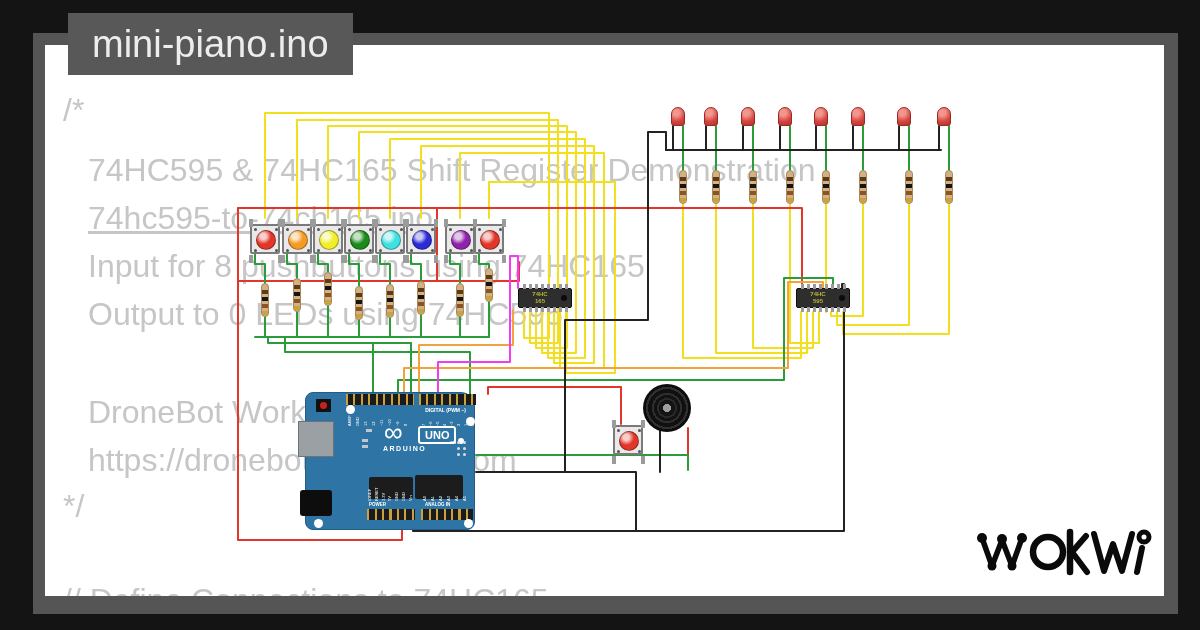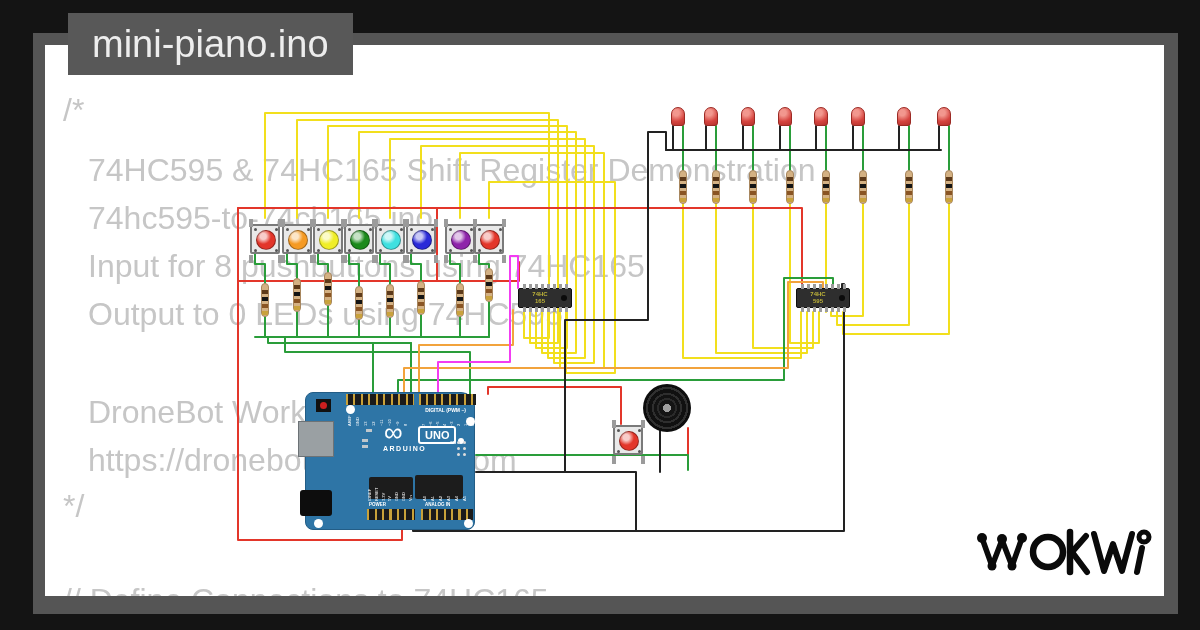--- a/index.html
+++ b/index.html
@@ -36,21 +36,21 @@
 </style>
 </head>
 <body>
 
 <div class="clip">
   <div class="paper"></div>
 
   <div id="codelayer">
       <div class="codeline abs" style="left: 63px; top: 92px;">/*</div>
       <div class="codeline abs" style="left: 88px; top: 152px;">74HC595 &amp; 74HC165 Shift Register Demonstration</div>
-      <div class="codeline abs" style="left: 88px; top: 200px;">74hc595-to-74ch165.ino</div>
+      <div class="codeline abs" style="left: 88px; top: 200px; text-decoration: underline;">74hc595-to-74ch165.ino</div>
       <div class="codeline abs" style="left: 88px; top: 248px;">Input for 8 pushbuttons using 74HC165</div>
       <div class="codeline abs" style="left: 88px; top: 296px;">Output to 0 LEDs using 74HC595</div>
       <div class="codeline abs" style="left: 88px; top: 394px;">DroneBot Workshop</div>
       <div class="codeline abs" style="left: 88px; top: 442px;">https://dronebotworkshop.com</div>
       <div class="codeline abs" style="left: 63px; top: 488px;">*/</div>
       <div class="codeline abs" style="left: 63px; top: 582px;">// Define Connections to 74HC165</div>
     </div>
 
   <svg id="wires" width="1200" height="630">
     <g stroke="#f2df1d" stroke-width="2" fill="none" stroke-linejoin="round" stroke-linecap="round">

